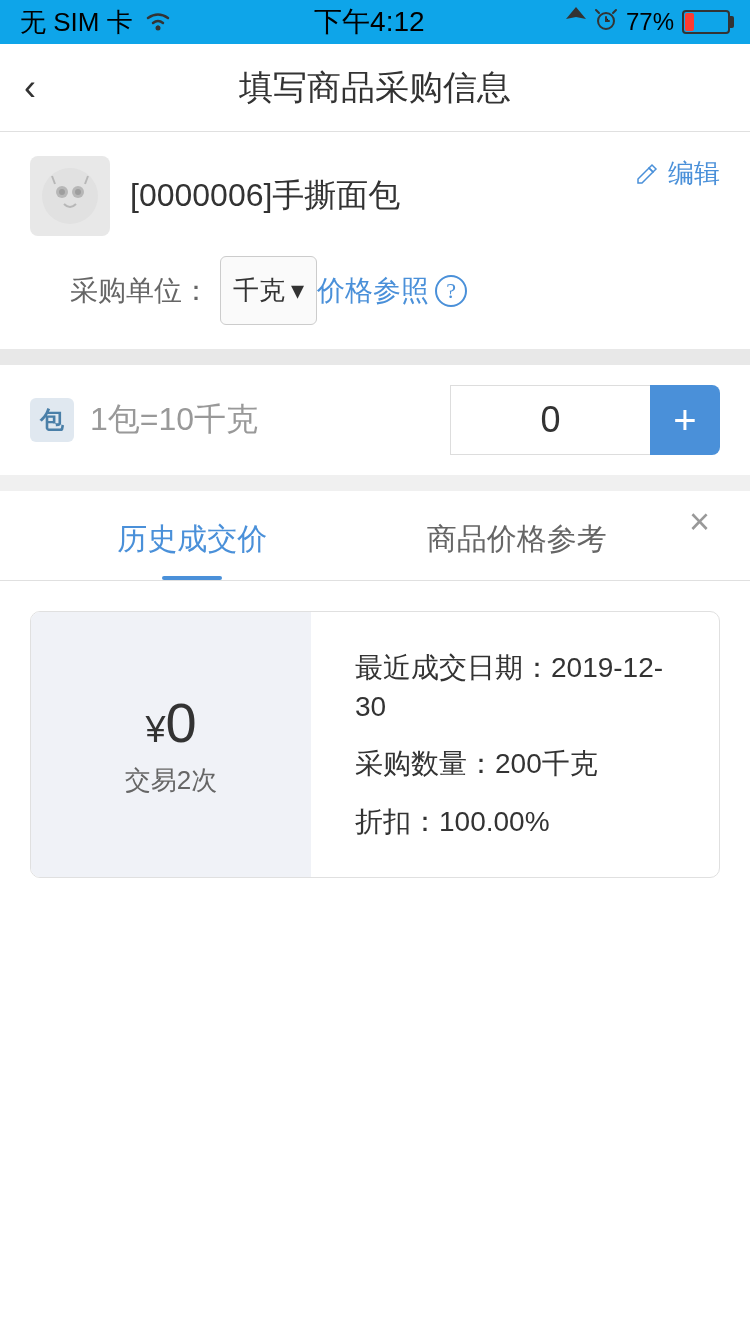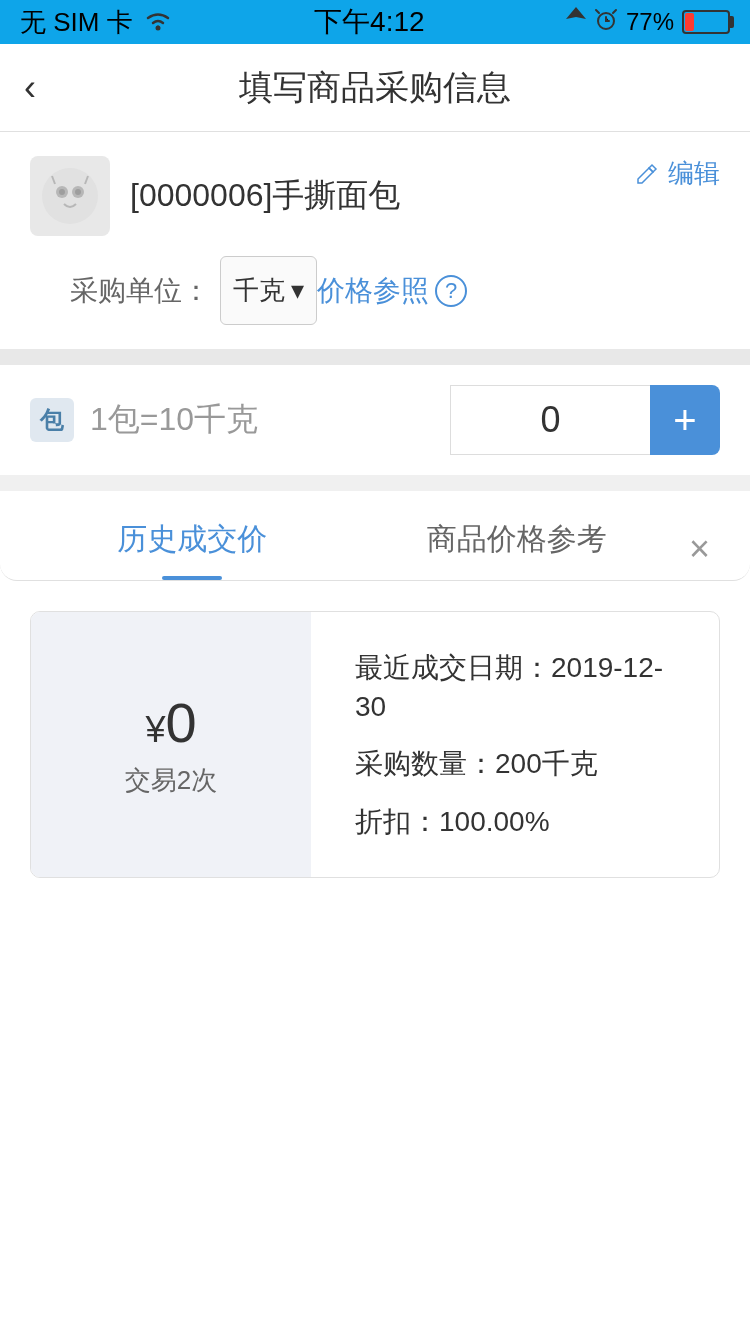--- a/index.html
+++ b/index.html
@@ -158,20 +158,21 @@
       color: #333;
       background: #fafafa;
       gap: 6px;
     }
     .price-ref {
       font-size: 28px;
       color: #4a90d9;
       display: flex;
       align-items: center;
       gap: 6px;
+      font-family: Liberation Serif, serif;
     }
 
     
     .section-divider {
       height: 16px;
       background: #e8e8e8;
     }
 
     
     .quantity-section {
@@ -232,25 +233,24 @@
       border-radius: 0 8px 8px 0;
     }
 
     
     .tab-section {
       background: #ffffff;
       margin-top: 16px;
     }
     .tab-header {
       display: flex;
-      align-items: flex-end;
+      align-items: flex-start;
       padding: 0 30px;
       border-bottom: 1px solid #e0e0e0;
       position: relative;
-      border-radius: 17px;
     }
     .tab-item {
       flex: 1;
       text-align: center;
       padding: 28px 0 20px;
       font-size: 30px;
       color: #666;
       position: relative;
       cursor: pointer;
     }

